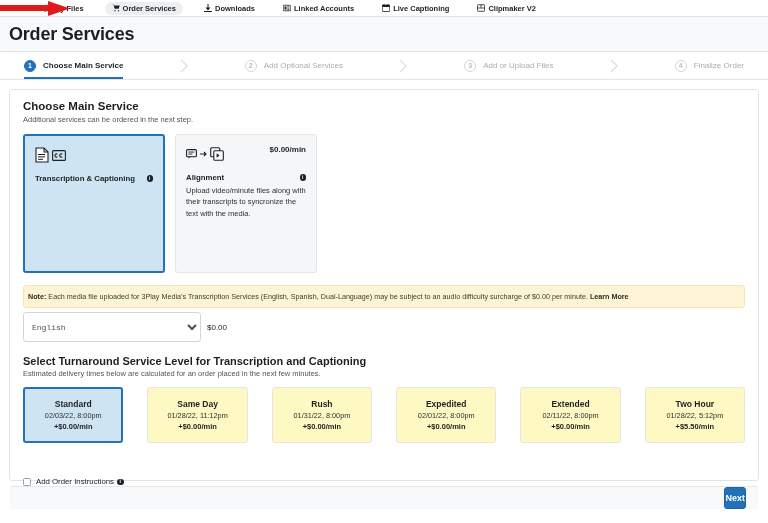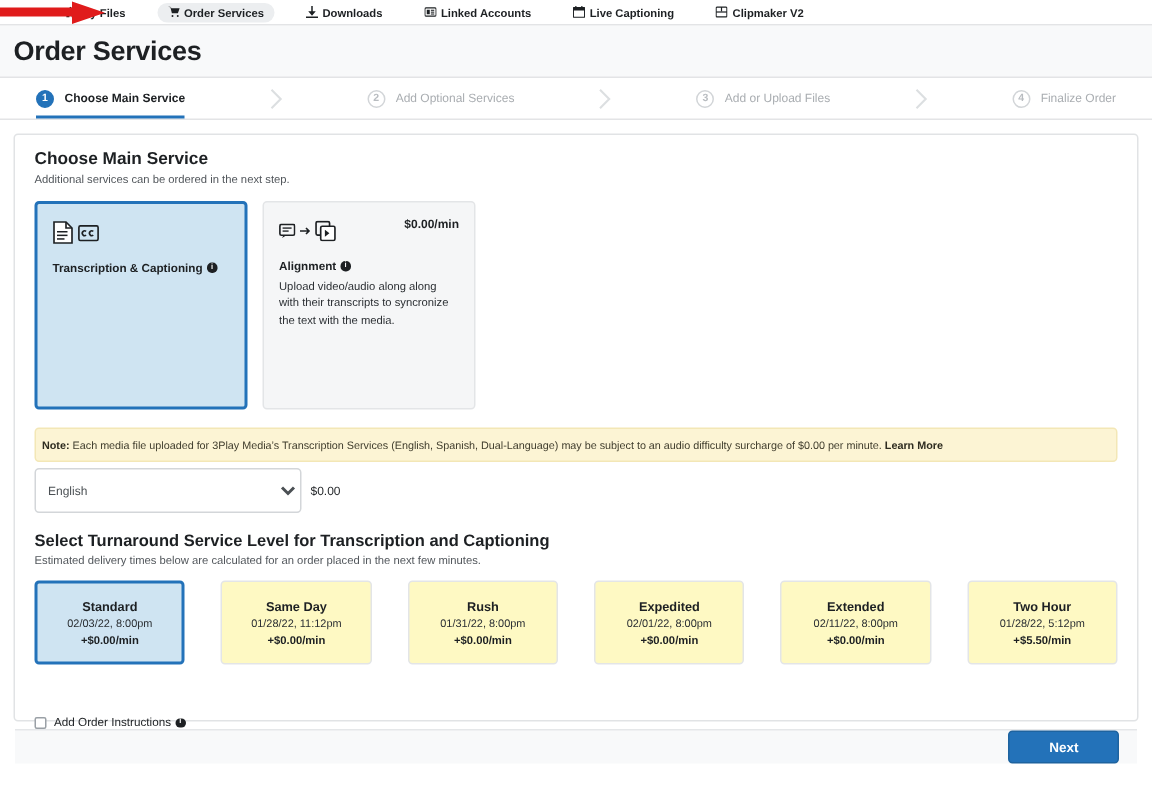--- a/index.html
+++ b/index.html
@@ -139,21 +139,21 @@
     border: 2px solid #2372b9;
   }
   .svc.unselected {
     background: #f5f6f7;
     border: 1px solid #e3e5e7;
   }
   .svc-icons { display: flex; align-items: center; gap: 3px; height: 20px; }
   .svc-icons svg { display: block; }
   .svc-name {
     font-size: 7.8px; font-weight: bold; color: #1d2023;
-    margin-top: 9px; display: flex; align-items: center; gap: 3px;
+    margin-top: 9px; display: flex; align-items: center; gap: 3px; justify-content: space-between;
   }
   .svc-desc {
     font-size: 7.5px; color: #2b2f33; line-height: 1.5;
     margin-top: 3px;
   }
   .svc-price {
     position: absolute; right: 10px; top: 10px;
     font-size: 8px; font-weight: bold; color: #1d2023;
   }
   .info-dot {
@@ -183,21 +183,21 @@
     margin-top: 13px;
     font-size: 8px; font-weight: bold; color: #1d2023;
   }
   .lang-row { display: flex; align-items: center; gap: 6px; margin-top: 4px; }
   .lang-select {
     width: 178px; height: 30px;
     border: 1px solid #d3d6d9;
     border-radius: 3px;
     background: #ffffff;
     font-size: 8px; color: #4b5054;
-    font-family: Liberation Sans, sans-serif;
+    font-family: Liberation Mono, monospace;
     padding: 0 4px;
     cursor: pointer;
   }
   .lang-price { font-size: 8px; color: #1d2023; }
 
   
   .turn-title {
     margin-top: 13px;
     font-size: 11px; font-weight: bold; color: #1d2023;
   }
@@ -234,21 +234,21 @@
 
   
   .next-btn {
     background: #2372b9;
     border: 1px solid #1e639f;
     border-radius: 3px;
     color: #ffffff;
     font-size: 9px;
     font-weight: bold;
     font-family: "Liberation Sans", sans-serif;
-    padding: 5px 26px;
+    padding: 5px 0;
     cursor: pointer;
   }
 </style>
 </head>
 <body>
 
 <div class="topnav">
 
   <div class="nav-item">
     <span class="nav-ico">
@@ -415,21 +415,21 @@
                   <rect x="0.7" y="0.7" width="9" height="9" rx="1" fill="none" stroke="#1d2023" stroke-width="1.1"></rect>
                   <rect x="3.8" y="3.8" width="9.5" height="9.5" rx="1" fill="#fff" stroke="#1d2023" stroke-width="1.1"></rect>
                   <path d="M6.6 6.2l3 2.3-3 2.3z" fill="#1d2023"></path>
                 </svg>
           </span>
         </div>
         <div class="svc-name">
           <span>Alignment</span>
           <span class="info-dot">i</span>
         </div>
-        <div class="svc-desc">Upload video/audio along along with their transcripts to syncronize the text with the media.</div>
+        <div class="svc-desc">Upload video/minute files along with their transcripts to syncronize the text with the media.</div>
       </div>
     </div>
 
     <div class="note">
       <b>Note:</b><span> Each media file uploaded for 3Play Media’s Transcription Services (English, Spanish, Dual-Language) may be subject to an audio difficulty surcharge of $0.00 per minute. </span><a href="#">Learn More</a>
     </div>
 
     <div class="lang-row">
       <select class="lang-select">
         <option>English</option>

